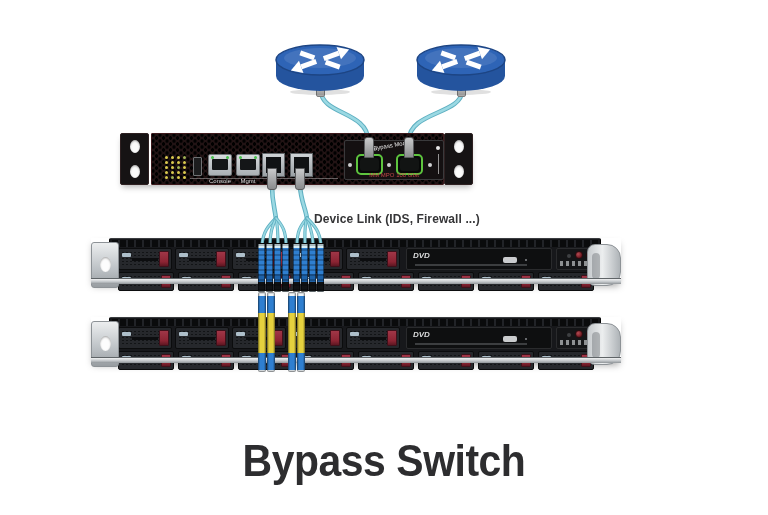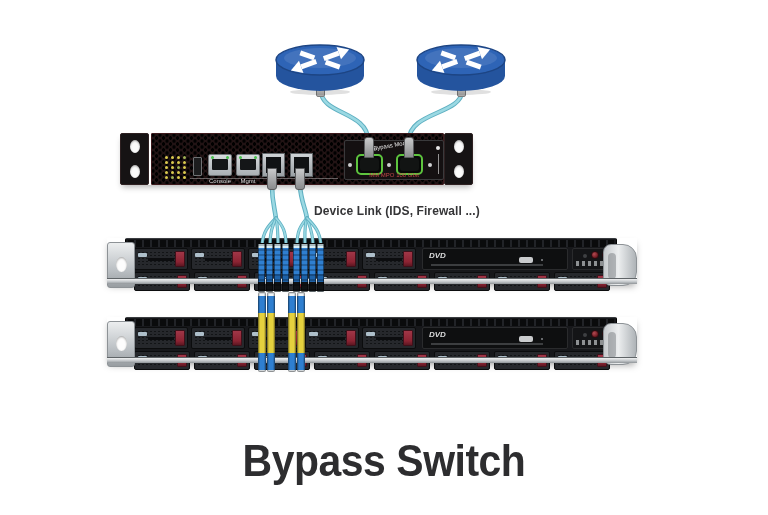--- a/index.html
+++ b/index.html
@@ -25,21 +25,21 @@
   .s-in {fill:none;stroke:var(--cable-cyan);stroke-width:1.6;stroke-linecap:round}
 
   
   .router{position:absolute;top:40px;z-index:4}
   .rplug{position:absolute;width:9px;height:13px;top:84px;z-index:3;
     background:linear-gradient(180deg,#e8e8e8,#a8a8a8);border:1px solid #7c7c7c;border-radius:2px}
 
   
   .lbl{position:absolute;z-index:6;color:#353537;font-weight:700;font-size:12px;letter-spacing:.1px}
   #live-lbl{left:0;right:0;top:96px;text-align:center}
-  #dev-lbl{left:314px;top:204px}
+  #dev-lbl{left:314px;top:212px}
   #title{position:absolute;left:0;right:0;top:436px;z-index:6;text-align:center;
     color:var(--text-dark);font-size:44px;font-weight:700;transform:scaleX(.93);letter-spacing:-.5px}
 
   
   .bswitch{position:absolute;left:120px;top:133px;width:353px;height:52px;z-index:3;
     box-shadow:0 4px 6px -2px rgba(0,0,0,.3)}
   .sw-ear{position:absolute;top:0;width:29px;height:52px;background:#161314;
     border:1px solid #2e2021;border-radius:2px}
   .sw-ear.l{left:0}.sw-ear.r{right:0}
   .sw-hole{position:absolute;left:9px;width:10px;height:13px;background:#fbfbfb;border-radius:50%;
@@ -78,21 +78,21 @@
   .screw{position:absolute;width:4px;height:4px;border-radius:50%;background:#cfd0d1;top:22px}
   .brand-mark{position:absolute;right:3px;top:12px;width:4px;height:28px}
   .brand-mark b{position:absolute;left:0;top:0;width:4px;height:4px;border-radius:50%;background:#e8e8e8}
   .brand-mark i{position:absolute;left:1.5px;top:8px;width:1.5px;height:20px;background:rgba(255,255,255,.55)}
   .plug{position:absolute;z-index:4;width:10px;border:1px solid #5a5b5d;
     background:linear-gradient(180deg,#c9cacb,#8a8b8d)}
   .plug.up{height:21px;top:137px;border-radius:3px 3px 0 0}
   .plug.down{height:22px;top:168px;border-radius:0 0 3px 3px}
 
   
-  .server{position:absolute;left:107px;width:530px;height:46px;z-index:1;
+  .server{position:absolute;left:91px;width:530px;height:46px;z-index:1;
     box-shadow:0 4px 7px -2px rgba(0,0,0,.35)}
   .chassis{position:absolute;left:18px;right:20px;top:0;bottom:5px;background:#17181b;
     border:1px solid #000;border-top:1px solid #3a3d40;border-radius:2px}
   .vents{position:absolute;left:2px;right:2px;top:1px;height:7px;
     background:repeating-linear-gradient(90deg,#0a0b0c 0 6px,#212327 6px 8px)}
   .bay{position:absolute;background:#26282c;border:1px solid #0b0c0d;border-radius:2px;overflow:hidden}
   .bay .mesh{position:absolute;left:2px;right:2px;top:2px;bottom:2px;display:block;
     background-image:radial-gradient(#0f1012 .9px,transparent 1.1px);background-size:4px 3px;opacity:.85}
   .bay .tab{position:absolute;left:3px;top:4px;width:9px;height:4px;display:block;
     background:#aebfca;border-radius:1px}

